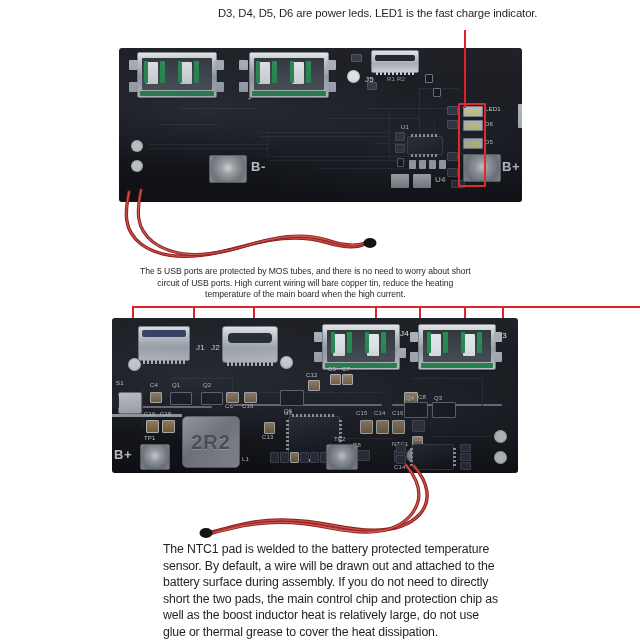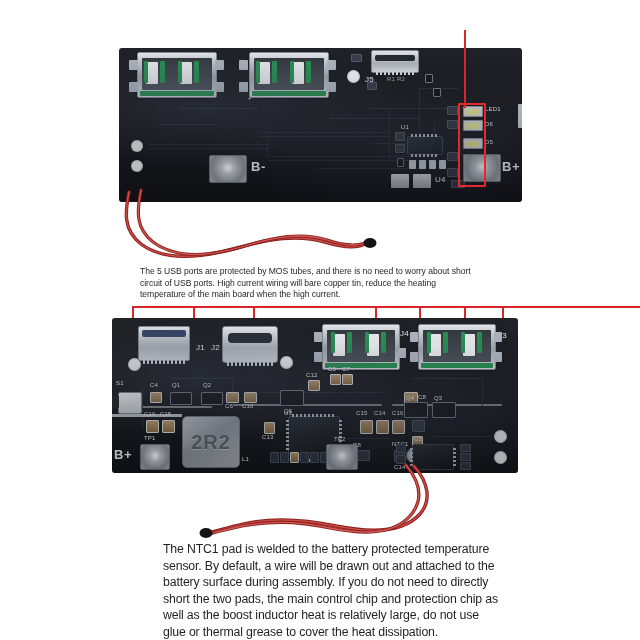--- a/index.html
+++ b/index.html
@@ -9,21 +9,21 @@
     font-family:"Liberation Sans", sans-serif;
     color:#231f20;
     overflow:hidden;
     position:relative;
   }
   .page{position:absolute;left:0;top:0;width:640px;height:640px;}
 
   
   .caption{position:absolute;white-space:pre-line;color:#231f20;}
   #cap-top{left:218px;top:6px;font-size:11.3px;line-height:15px;letter-spacing:-0.1px;}
-  #cap-mid{left:140px;top:266px;font-size:8.6px;line-height:11.6px;letter-spacing:-0.05px;}
+  #cap-mid{left:140px;top:266px;font-size:8.6px;line-height:11.6px;letter-spacing:-0.05px;text-align:center;}
   #cap-bot{left:163px;top:541px;font-size:12.3px;line-height:16.6px;letter-spacing:-0.15px;}
 
   
   .ann{position:absolute;background:#d9252a;}
   .ann-box{position:absolute;border:2.2px solid #e02a2f;border-radius:1px;background:transparent;}
   .ann-line{position:absolute;background:#d9252a;}
 
   
   .board{position:absolute;background:#14161c;border-radius:3px;overflow:hidden;}
   .board::after{content:"";position:absolute;inset:0;
@@ -103,20 +103,21 @@
 
   
   .switch{position:absolute;background:linear-gradient(180deg,#f0f2f4,#c3c8cf);
     border:1px solid #7b828c;border-radius:2px;}
 </style>
 </head>
 <body>
 
 <div class="page">
 
+  <div class="caption" id="cap-top">D3, D4, D5, D6 are power leds. LED1 is the fast charge indicator.</div>
 
   <div class="board" id="board-top" style="left:119px;top:48px;width:403px;height:154px;">
 
     <div class="traces">
       <div class="tr" style="left:30px;top:96px;width:120px;"></div>
       <div class="tr" style="left:30px;top:100px;width:120px;"></div>
       <div class="tr" style="left:140px;top:84px;width:130px;"></div>
       <div class="tr" style="left:140px;top:88px;width:130px;"></div>
       <div class="tr" style="left:150px;top:108px;width:160px;"></div>
       <div class="tr" style="left:150px;top:112px;width:160px;"></div>

